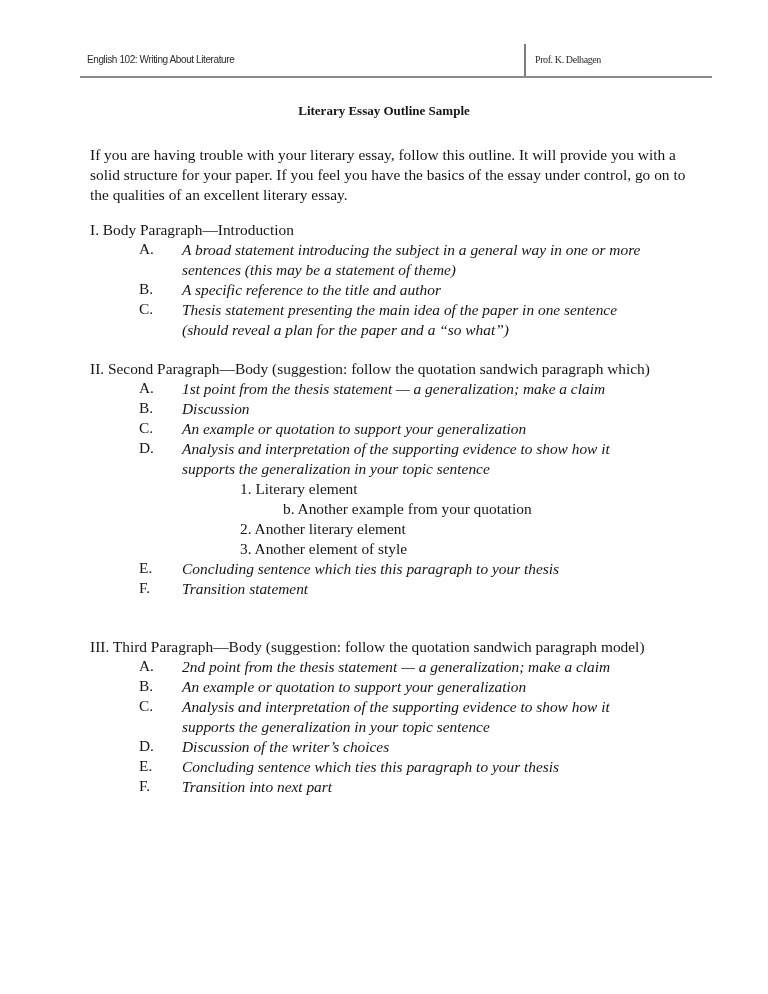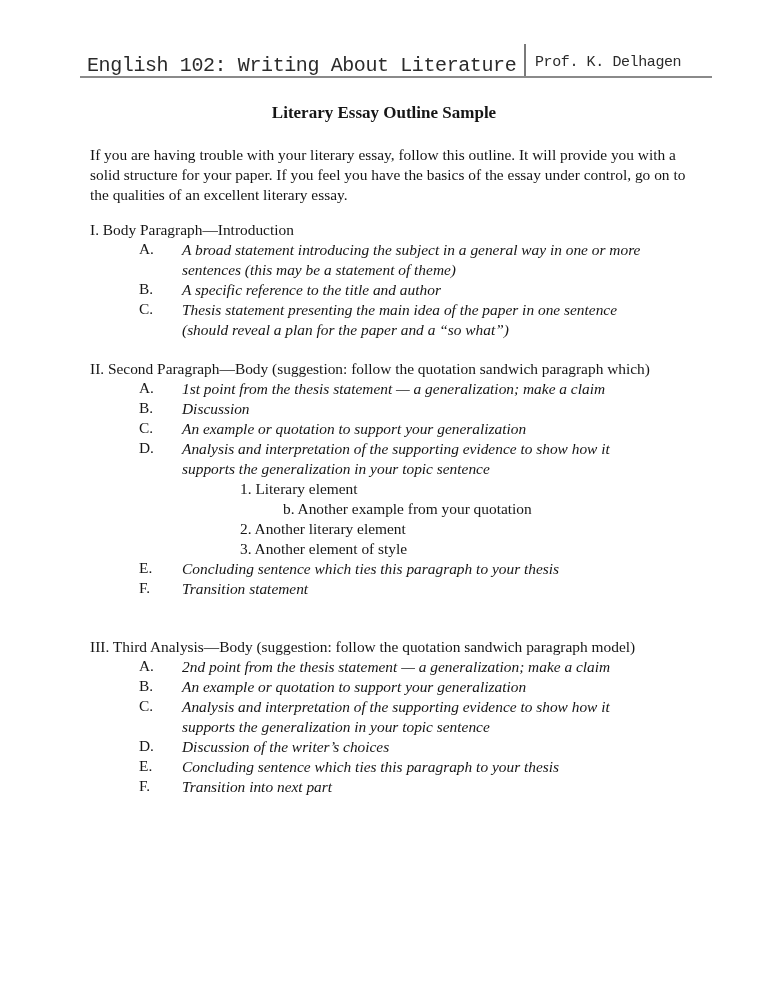--- a/index.html
+++ b/index.html
@@ -1,26 +1,26 @@
 <!DOCTYPE html>
 <html><head>
   <meta charset="utf-8">
   <style>
     html, body { margin: 0; padding: 0; background: #ffffff; }
     body { width: 768px; height: 994px; position: relative; overflow: hidden; color: #111; }
     .page { position: absolute; left: 0; top: 0; width: 768px; height: 994px; background: #fff; }
 
     .header { position: absolute; left: 80px; top: 44px; width: 632px; height: 33px; }
-    .header-left { position: absolute; left: 7px; top: 10px; font-family: Liberation Mono, monospace; font-size: 20px; color: #2b2b2b; letter-spacing: -0.4px; }
-    .header-right { position: absolute; left: 455px; top: 10px; font-family: Liberation Mono, monospace; font-size: 15px; color: #2b2b2b; letter-spacing: -0.4px; }
+    .header-left { position: absolute; left: 7px; top: 10px; font-family: Liberation Sans, sans-serif; font-size: 10px; color: #2b2b2b; letter-spacing: -0.4px; }
+    .header-right { position: absolute; left: 455px; top: 10px; font-family: Liberation Serif, serif; font-size: 10px; color: #2b2b2b; letter-spacing: -0.4px; }
     .header-divider { position: absolute; left: 444px; top: 0; width: 2px; height: 33px; background: #7a7a7a; }
     .header-rule { position: absolute; left: 0; top: 32px; width: 632px; height: 2px; background: #8a8a8a; }
 
     .doc { font-family: "Liberation Serif", serif; font-size: 15.4px; color: #151515; }
-    .title { position: absolute; top: 103px; left: 0; width: 768px; text-align: center; font-weight: bold; font-size: 17px; }
+    .title { position: absolute; top: 103px; left: 0; width: 768px; text-align: center; font-weight: bold; font-size: 13px; }
     .intro { position: absolute; top: 145px; left: 90px; width: 600px; line-height: 20px; }
 
     .section { position: absolute; left: 90px; width: 620px; }
     .line { height: 20px; line-height: 20px; white-space: nowrap; position: relative; }
     .sec-head { padding-left: 0; }
     .item { position: relative; height: auto; }
     .item .lbl { position: absolute; left: 49px; top: 0; }
     .item .txt { display: block; margin-left: 92px; line-height: 20px; white-space: normal; width: 480px; font-style: italic; }
     .sub1 { padding-left: 150px; }
     .sub2 { padding-left: 193px; }
@@ -83,21 +83,21 @@
         <span class="lbl">E.</span>
         <span class="txt">Concluding sentence which ties this paragraph to your thesis</span>
       </div>
       <div class="item">
         <span class="lbl">F.</span>
         <span class="txt">Transition statement</span>
       </div>
     </div>
 
     <div class="section" style="top:637px;">
-      <div class="line sec-head">III.  Third Analysis—Body (suggestion: follow the quotation sandwich paragraph model)</div>
+      <div class="line sec-head">III.  Third Paragraph—Body (suggestion: follow the quotation sandwich paragraph model)</div>
       <div class="item">
         <span class="lbl">A.</span>
         <span class="txt">2nd point from the thesis statement — a generalization; make a claim</span>
       </div>
       <div class="item">
         <span class="lbl">B.</span>
         <span class="txt">An example or quotation to support your generalization</span>
       </div>
       <div class="item">
         <span class="lbl">C.</span>

